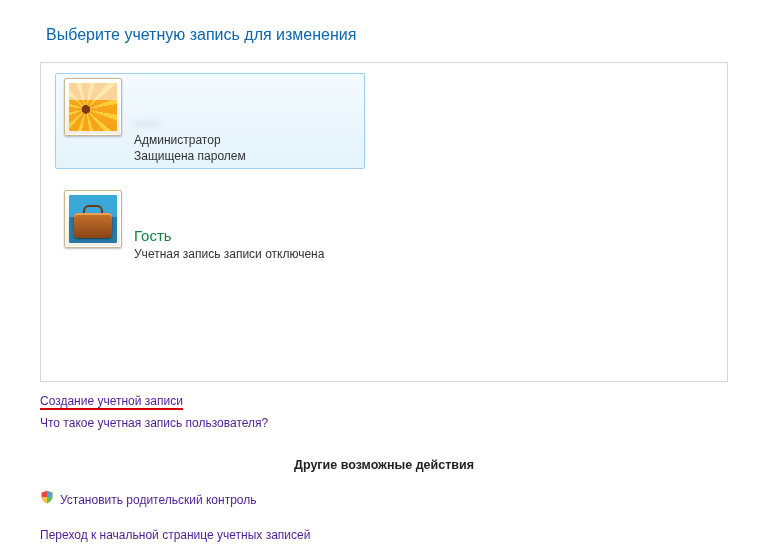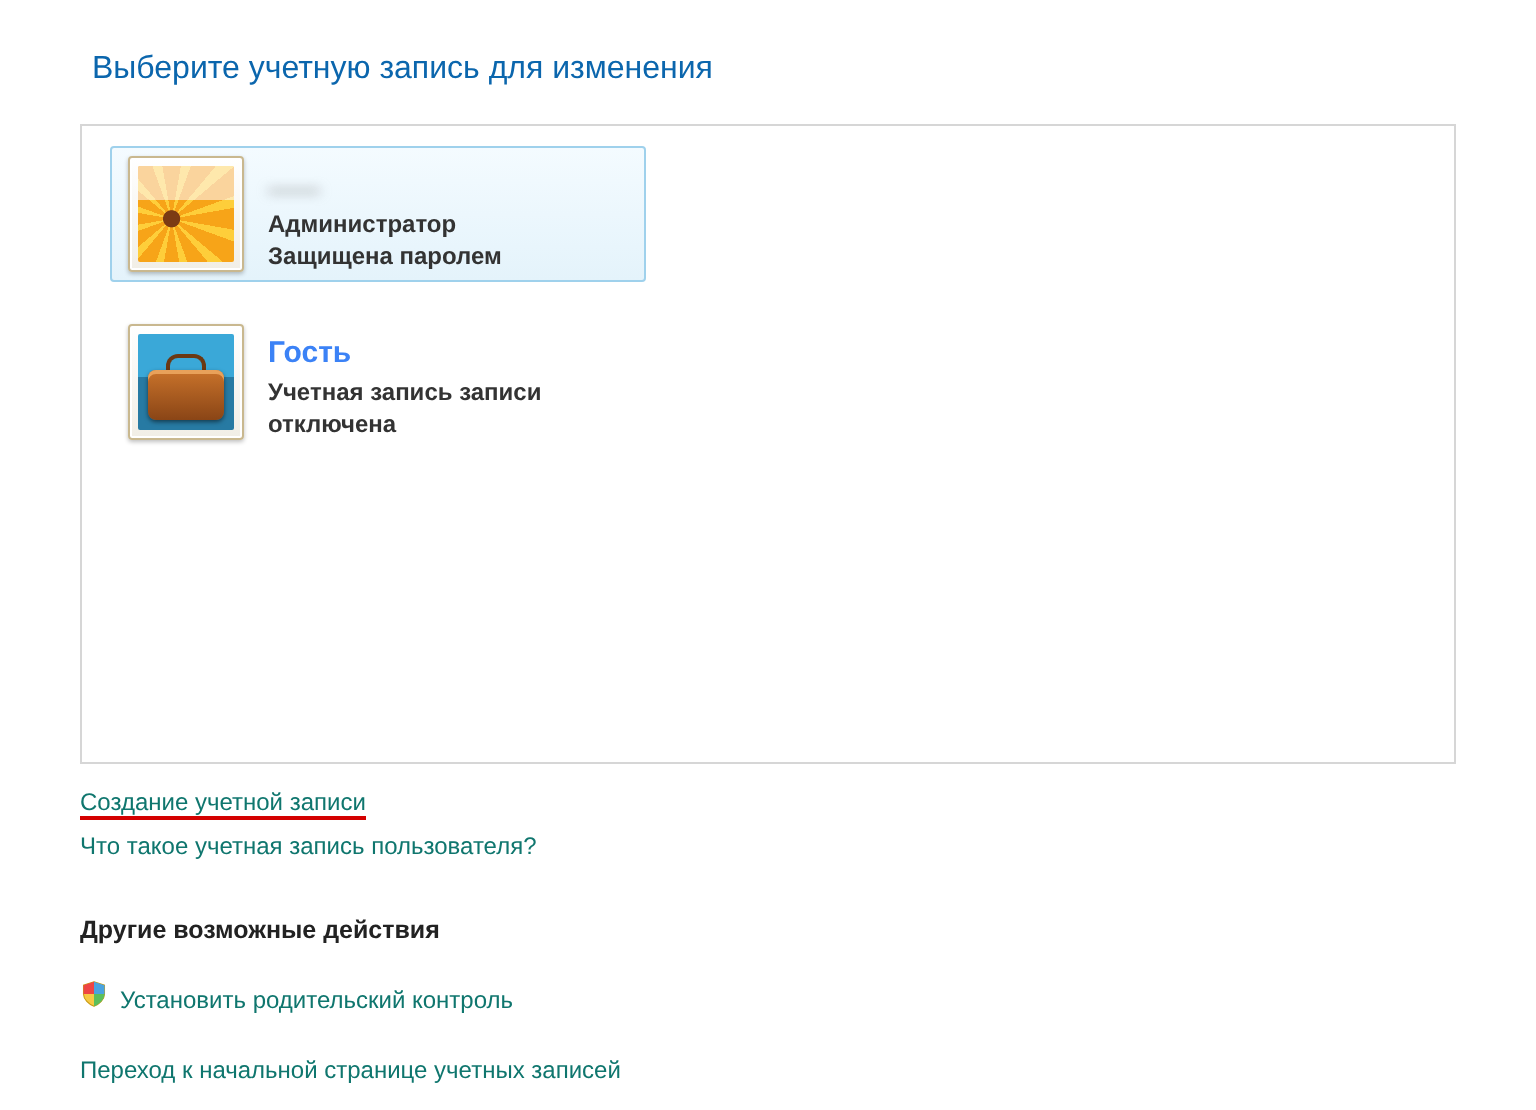--- a/index.html
+++ b/index.html
@@ -18,28 +18,27 @@
       font-weight: normal;
       margin: 6px 0 18px 6px;
     }
     .accounts-box {
       border: 1px solid #d6d6d6;
       padding: 10px 14px 14px 14px;
       min-height: 320px;
     }
     .account {
       display: flex;
-      align-items: flex-end;
+      align-items: flex-start;
       padding: 4px 8px;
-      width: 268px;
+      width: 310px;
       margin-bottom: 16px;
       border: 1px solid transparent;
       border-radius: 2px;
       cursor: pointer;
-      font-weight: bold;
     }
     .account.selected {
       background: linear-gradient(#f4fbff, #e4f3fb);
       border: 1px solid #9fd1ec;
     }
     .avatar-frame {
       width: 58px;
       height: 58px;
       border: 1px solid #c9b88f;
       background: linear-gradient(#fff, #f1eee6);
@@ -87,50 +86,52 @@
       border:2px solid #6b3812;
       border-bottom:none;
       border-radius:6px 6px 0 0;
     }
     .account-text {
       padding-left: 12px;
       line-height: 1.35;
     }
     .account-name {
       font-size: 13px;
-      color: #3b82f6;
+      color: #15803d;
+      margin-top: 36px;
     }
     .account-name.blurred {
       filter: blur(3px);
       color:#888;
       user-select:none;
     }
     .account-role, .account-status {
       color: #333;
       font-size: 12px;
     }
 
     .links-block { margin-top: 6px; }
     .link {
-      color: #0f766e;
+      color: #4c1d95;
       font-size: 12px;
       cursor: pointer;
       display: inline-block;
       margin: 6px 0 0 0;
     }
     .underline-red {
       border-bottom: 2px solid #d40000;
       padding-bottom: 0px;
     }
 
     .section-heading {
       font-weight: bold;
       color: #222;
       margin: 28px 0 6px 0;
       font-size: 12.5px;
+      text-align: center;
     }
     .inline-row { display:flex; align-items:center; gap:6px; margin:15px 0; }
     .shield-icon {
       width:14px; height:14px;
       display:inline-block;
     }
     .shield-icon svg { width:14px; height:14px; display:block;}
   </style>
 </head>
 <body>

